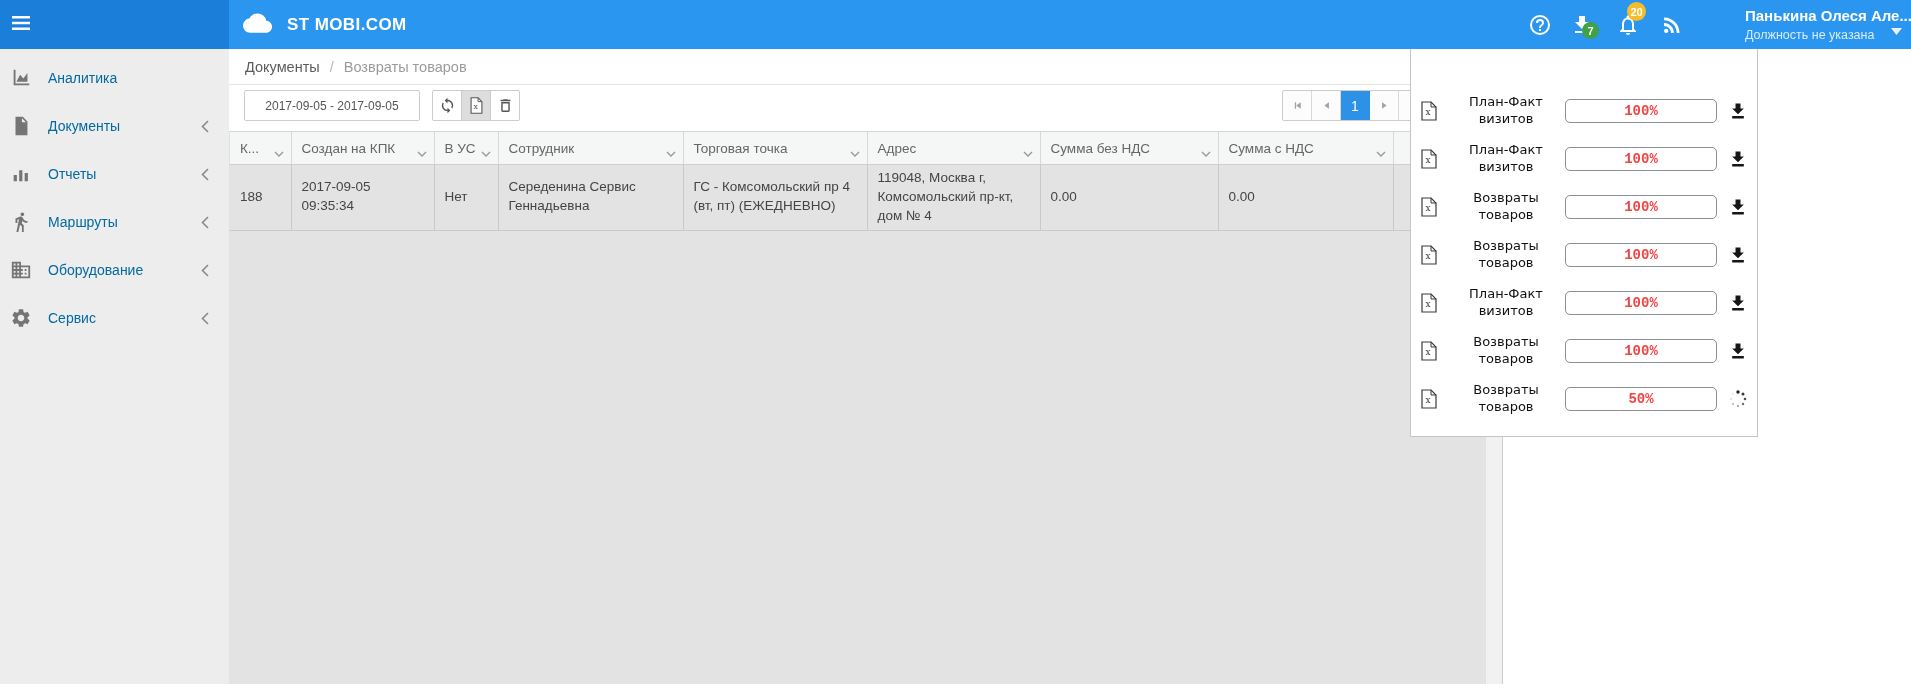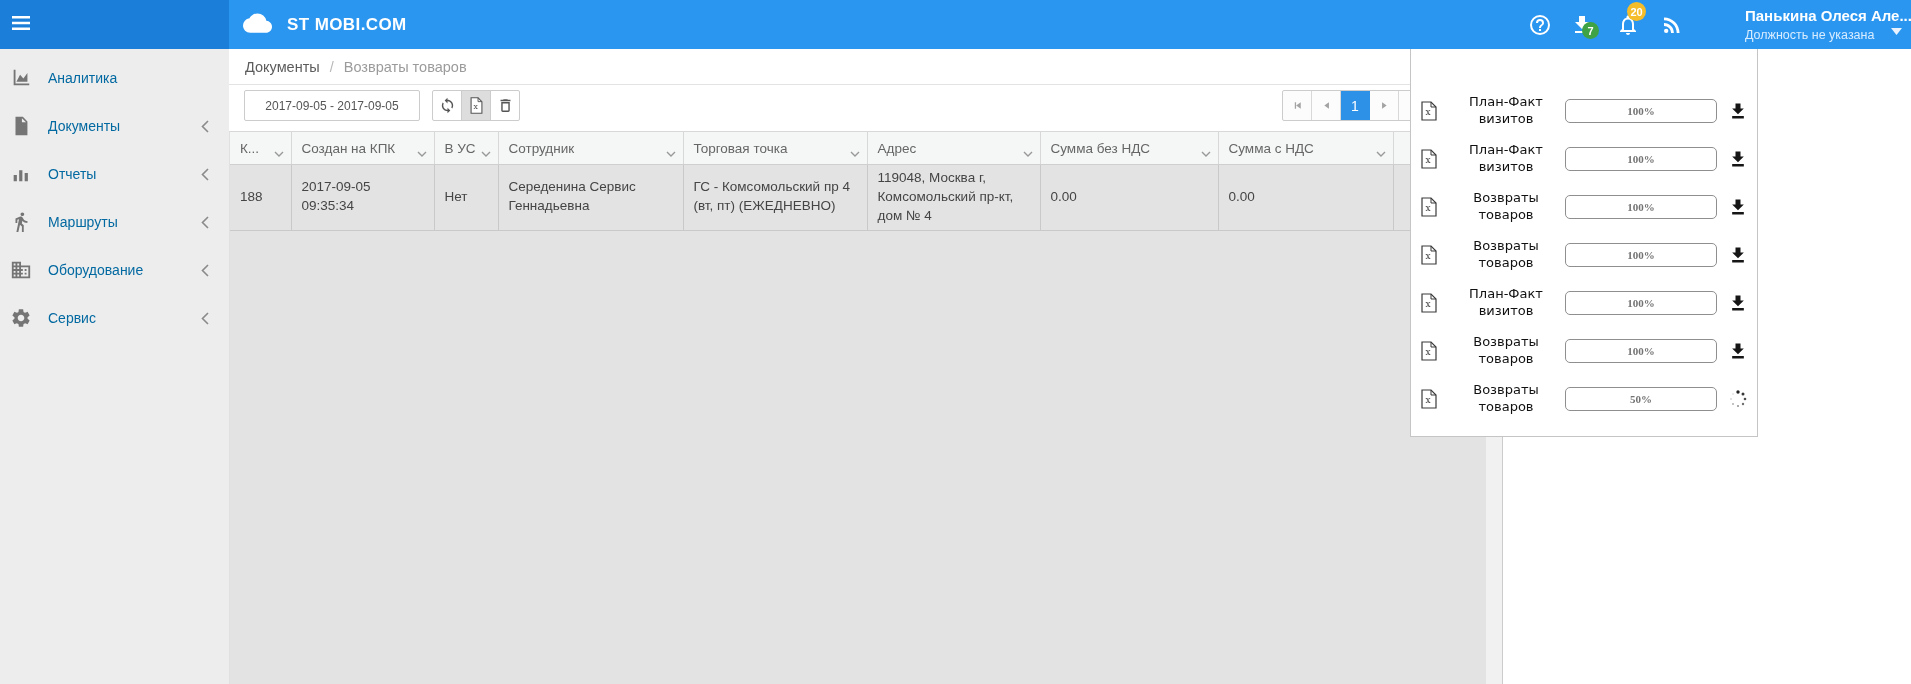--- a/index.html
+++ b/index.html
@@ -71,21 +71,21 @@
   .dl-panel{position:absolute;left:1410px;top:49px;width:348px;height:388px;background:#fff;
             border:1px solid #c5c5c5;border-top:none;box-sizing:border-box;z-index:20;
             padding-top:38px;font-family:"DejaVu Sans",sans-serif;}
   .dl-row{height:48px;display:flex;align-items:center;padding:0 12px 0 10px;}
   .dl-file{flex:none;width:18px;display:flex;}
   .dl-label{flex:none;width:118px;margin-left:8px;text-align:center;font-size:13px;line-height:1.3;color:#111;}
   .dl-bar{flex:none;margin-left:auto;width:150px;height:22px;border:1px solid #8f8f8f;border-radius:5px;
           background:#fff;position:relative;overflow:hidden;cursor:pointer;}
   .dl-fill{height:100%;background:linear-gradient(#e2e2e2,#c6c6c6);border-radius:4px;}
   .dl-pct{position:absolute;left:0;top:0;right:0;bottom:0;text-align:center;line-height:22px;
-          font-family:Liberation Serif, serif;font-weight:bold;font-size:11px;color:#737373;}
+          font-family:Liberation Mono, monospace;font-weight:bold;font-size:14px;color:#ef4444;}
   .dl-action{flex:none;width:24px;margin-left:9px;display:flex;justify-content:center;cursor:pointer;}
 </style>
 </head>
 <body>
 
 <div id="app">
 
   <div class="header">
     <div class="header-left">
       <span>

